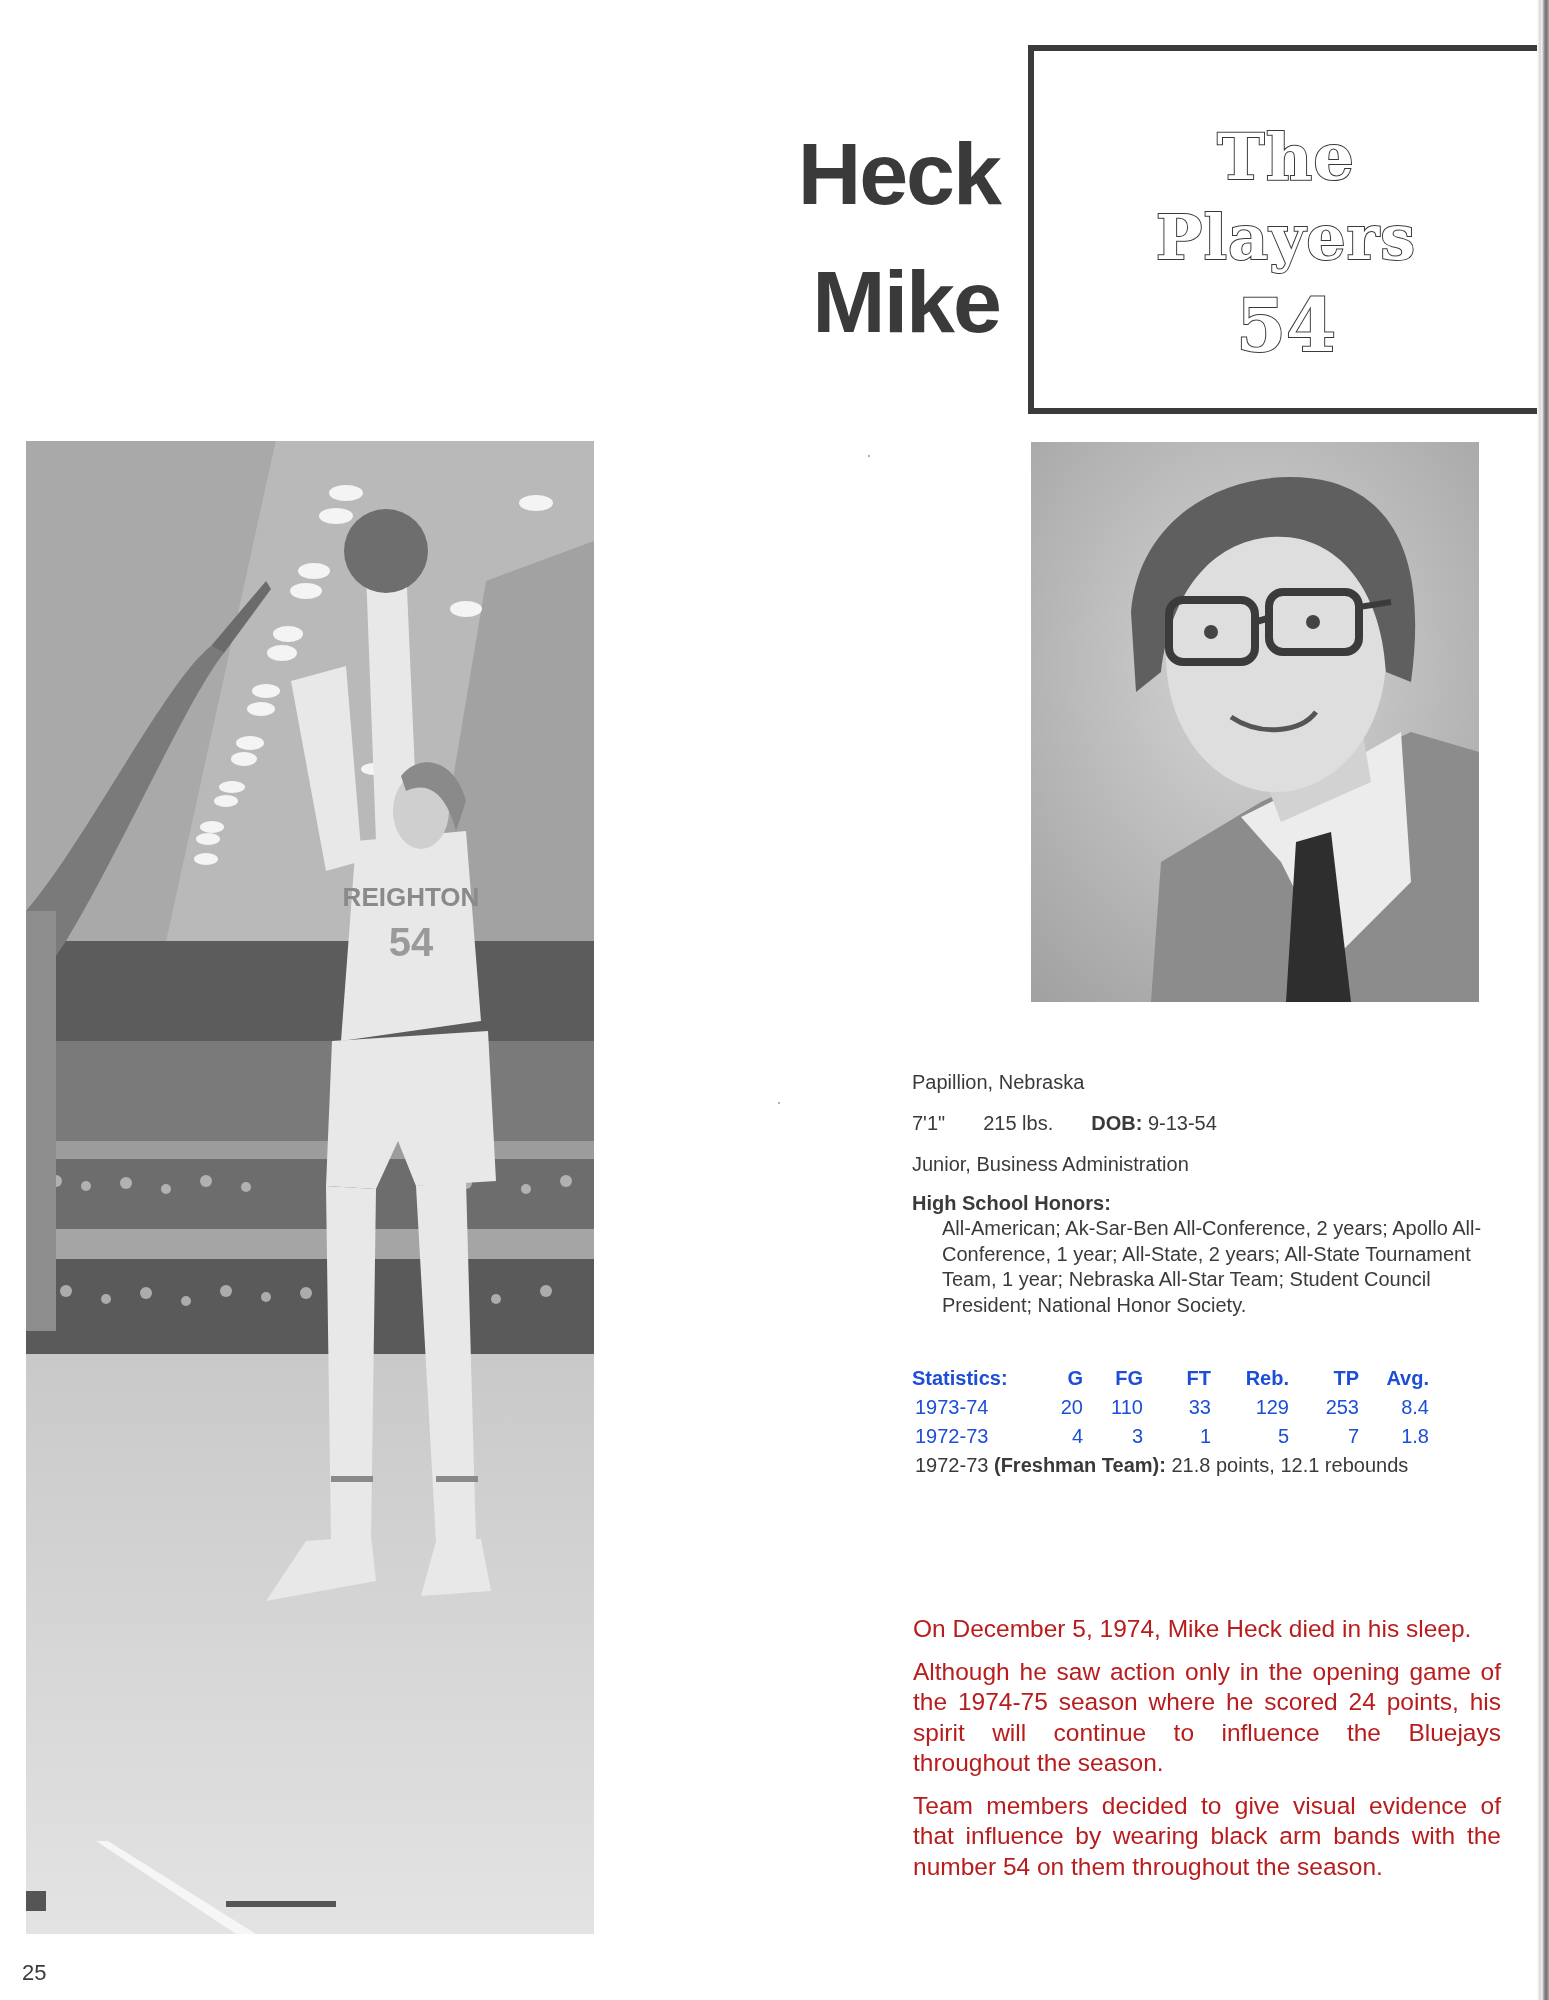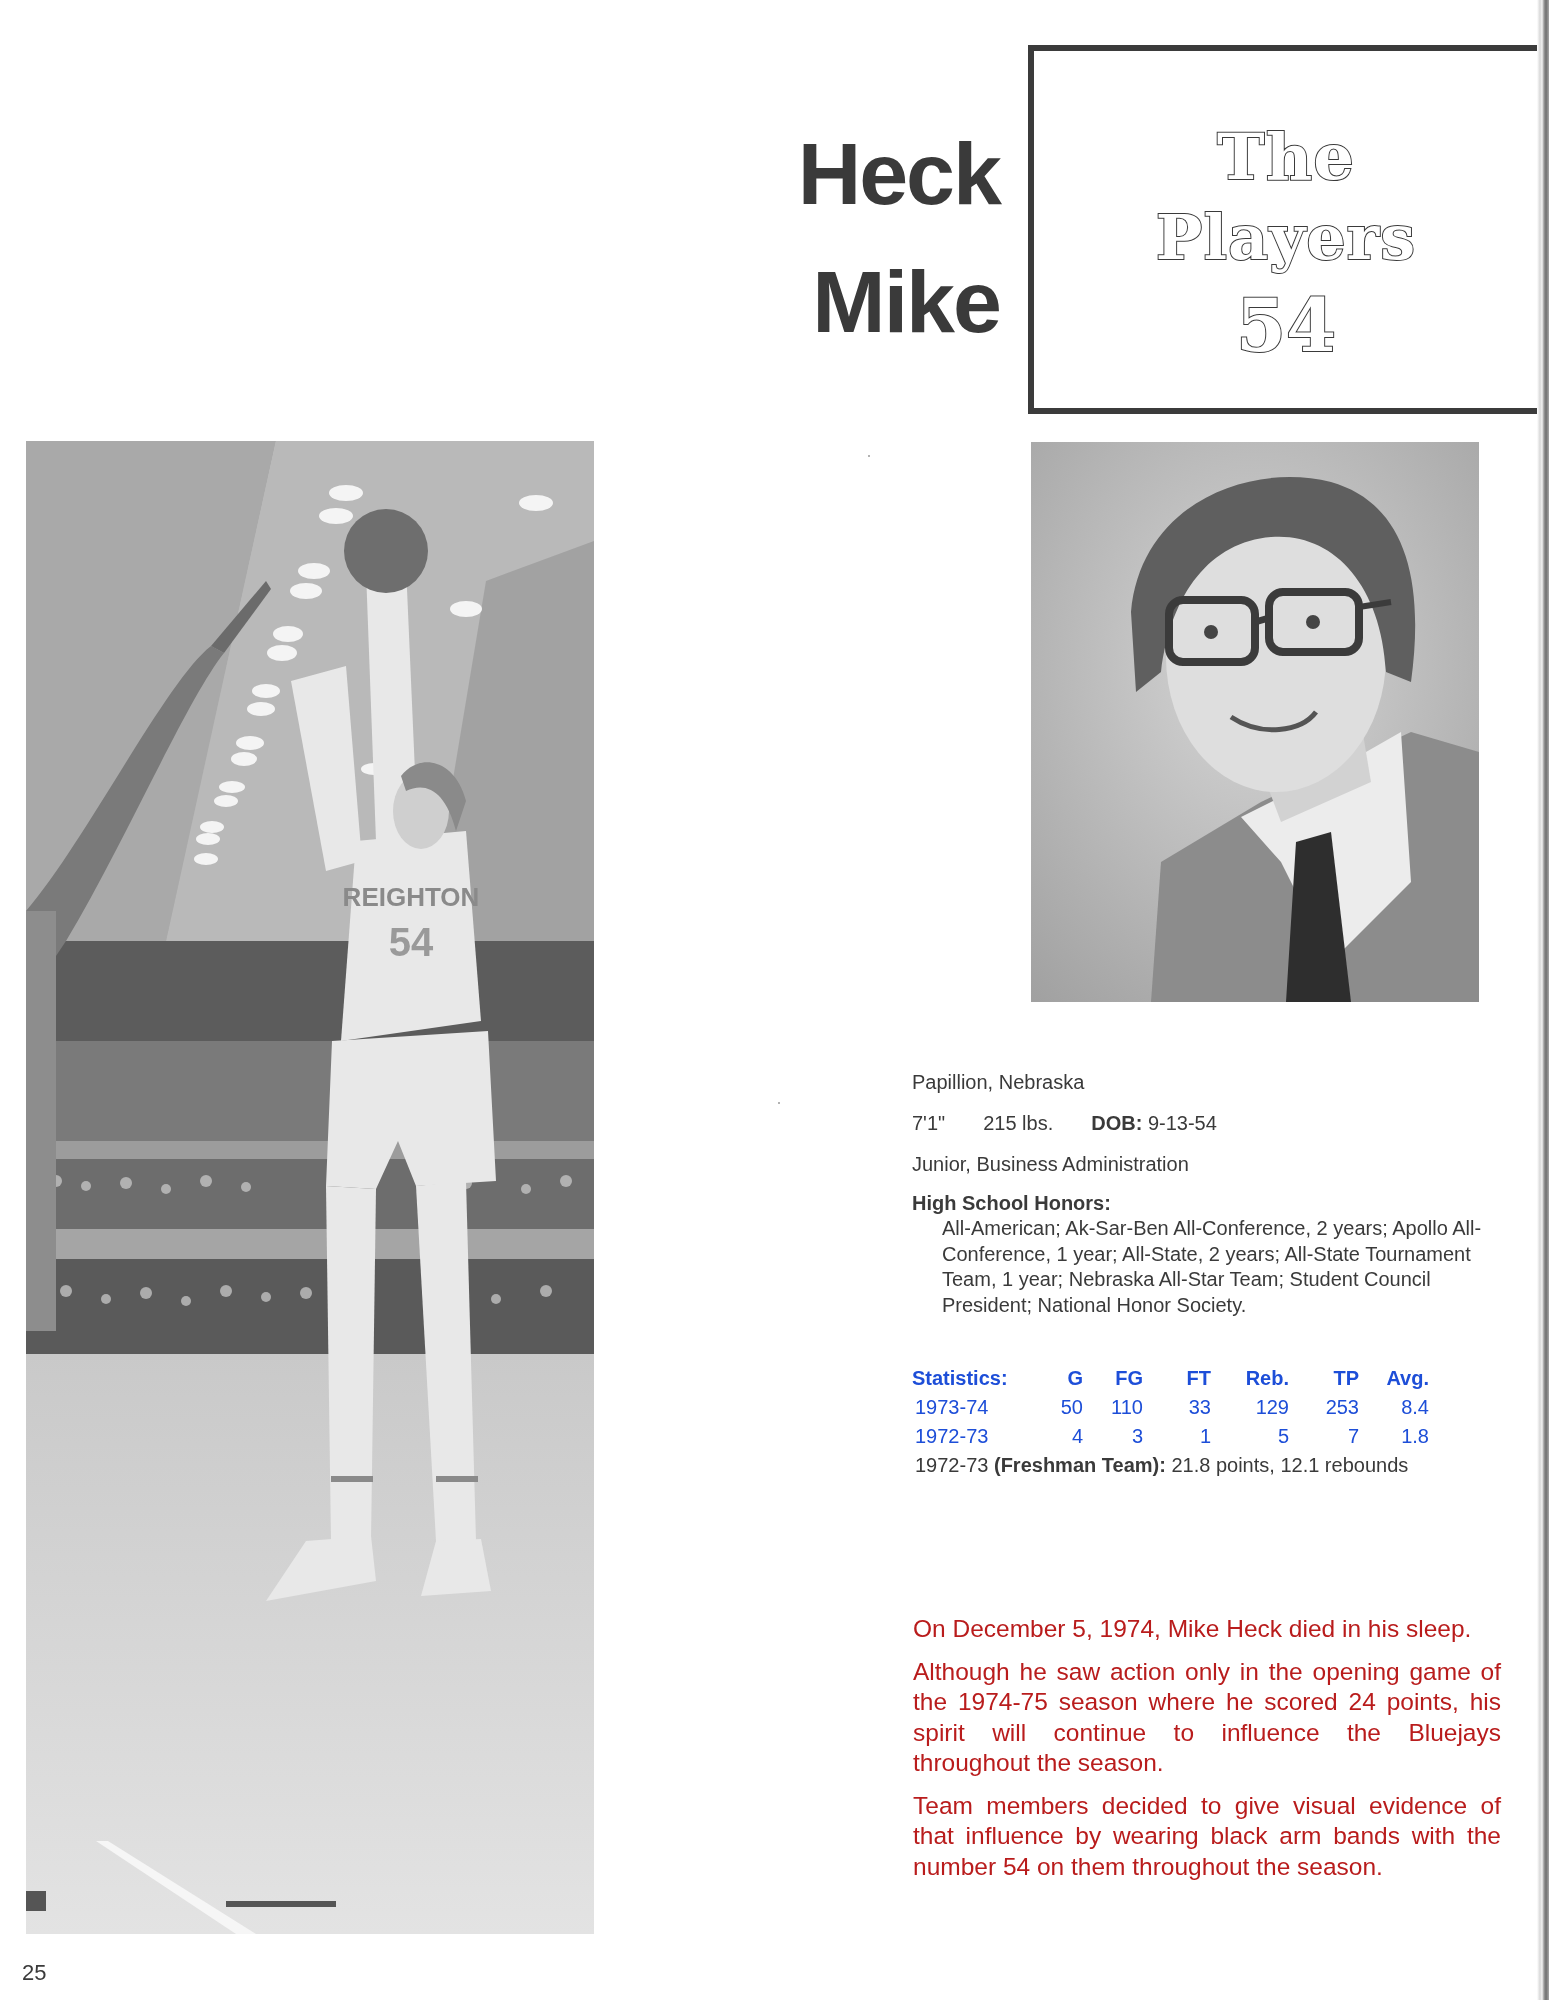--- a/index.html
+++ b/index.html
@@ -370,21 +370,21 @@
       <th class="c-fg">FG</th>
       <th class="c-ft">FT</th>
       <th class="c-reb">Reb.</th>
       <th class="c-tp">TP</th>
       <th class="c-avg">Avg.</th>
     </tr>
   </thead>
   <tbody>
     <tr>
       <td class="c-label">1973-74</td>
-      <td class="c-g">50</td>
+      <td class="c-g">20</td>
       <td class="c-fg">110</td>
       <td class="c-ft">33</td>
       <td class="c-reb">129</td>
       <td class="c-tp">253</td>
       <td class="c-avg">8.4</td>
     </tr>
     <tr>
       <td class="c-label">1972-73</td>
       <td class="c-g">4</td>
       <td class="c-fg">3</td>

